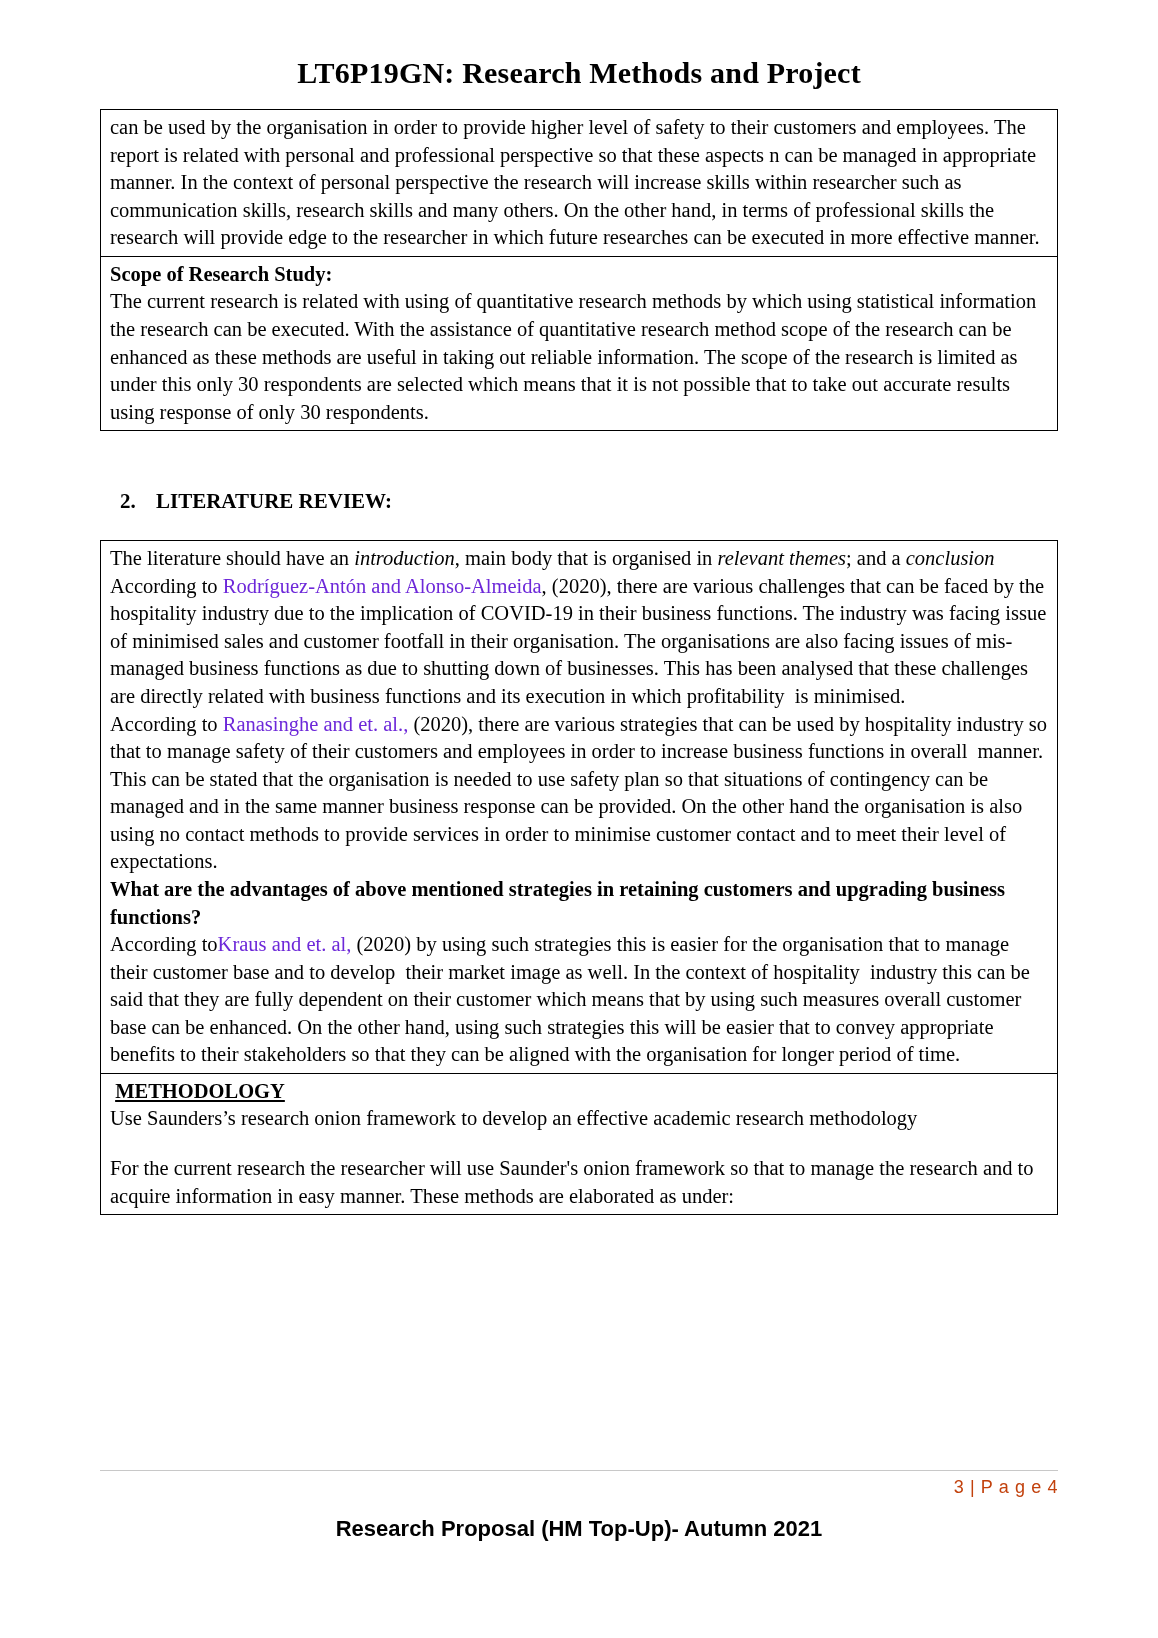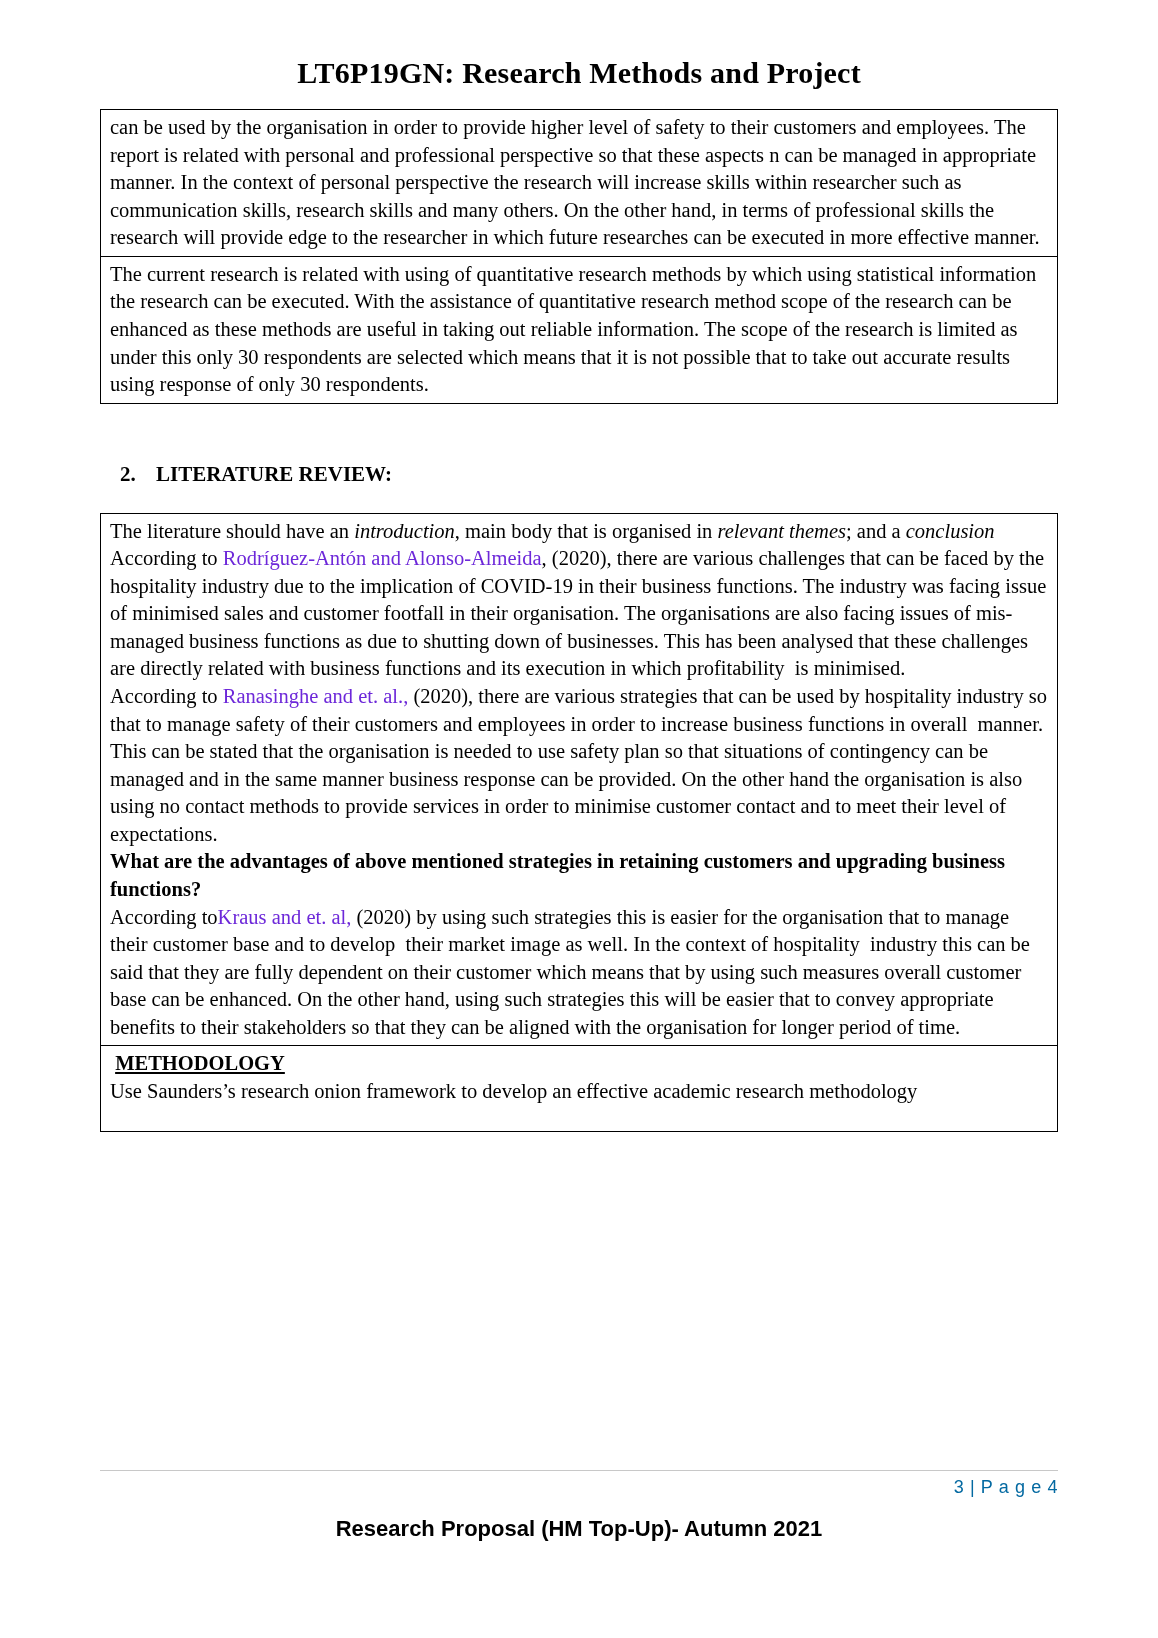--- a/index.html
+++ b/index.html
@@ -78,21 +78,21 @@
     bottom: 96px;
   }
   .footer-rule {
     border-top: 1px solid #c8c8c8;
     margin-bottom: 6px;
   }
   .footer-page {
     text-align: right;
     font-family: "Liberation Sans", sans-serif;
     font-size: 18px;
-    color: #0369a1;
+    color: #c2410c;
     letter-spacing: 0.6px;
   }
   .footer-page .pg-num { font-weight: normal; }
   .footer-center {
     text-align: center;
     font-family: "Liberation Sans", sans-serif;
     font-size: 22px;
     font-weight: bold;
     margin-top: 18px;
   }
@@ -104,20 +104,21 @@
 
   <div class="doc-title">LT6P19GN: Research Methods and Project</div>
 
   <div class="content">
 
     <div class="box">
       <div class="cell">
         <p class="para">can be used by the organisation in order to provide higher level of safety to their customers and employees. The report is related with personal and professional perspective so that these aspects n can be managed in appropriate manner. In the context of personal perspective the research will increase skills within researcher such as communication skills, research skills and many others. On the other hand, in terms of professional skills the research will provide edge to the researcher in which future researches can be executed in more effective manner.</p>
       </div>
       <div class="cell">
+        <p class="para bold">Scope of Research Study:</p>
         <p class="para">The current research is related with using of quantitative research methods by which using statistical information the research can be executed. With the assistance of quantitative research method scope of the research can be enhanced as these methods are useful in taking out reliable information. The scope of the research is limited as under this only 30 respondents are selected which means that it is not possible that to take out accurate results using response of only 30 respondents.</p>
       </div>
     </div>
 
     <div class="section-head">
       <span class="num">2.</span><span>LITERATURE REVIEW:</span>
     </div>
 
     <div class="box lit-box">
       <div class="cell">
@@ -130,20 +131,21 @@
 
         <p class="para bold">What are the advantages of above mentioned strategies in retaining customers and upgrading business functions?</p>
         <p class="para"><span>According to</span><span class="cite">Kraus and et. al,</span><span> (2020) by using such strategies this is easier for the organisation that to manage their customer base and to develop  their market image as well. In the context of hospitality  industry this can be said that they are fully dependent on their customer which means that by using such measures overall customer base can be enhanced. On the other hand, using such strategies this will be easier that to convey appropriate benefits to their stakeholders so that they can be aligned with the organisation for longer period of time.</span></p>
 
       </div>
 
       <div class="cell">
         <p class="para"> <span class="methodology-title">METHODOLOGY</span> </p>
         <p class="para">Use Saunders’s research onion framework to develop an effective academic research methodology</p>
         <div class="spacer-line"></div>
+        <p class="para">For the current research the researcher will use Saunder's onion framework so that to manage the research and to acquire information in easy manner. These methods are elaborated as under:</p>
       </div>
     </div>
 
   </div>
 
   <div class="footer">
     <div class="footer-rule"></div>
     <div class="footer-page"><span class="pg-num">3</span>&nbsp;<span>|</span>&nbsp;<span>P a g e</span>&nbsp;<span>4</span></div>
     <div class="footer-center">Research Proposal (HM Top-Up)- Autumn 2021</div>
   </div>

